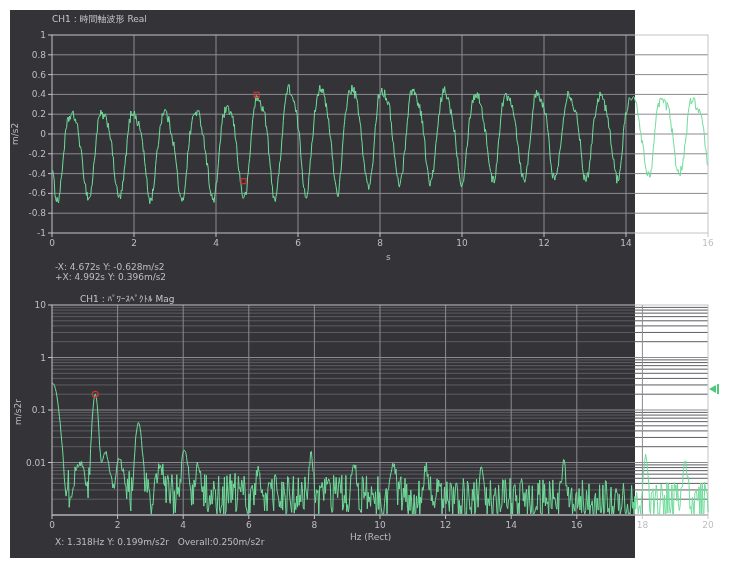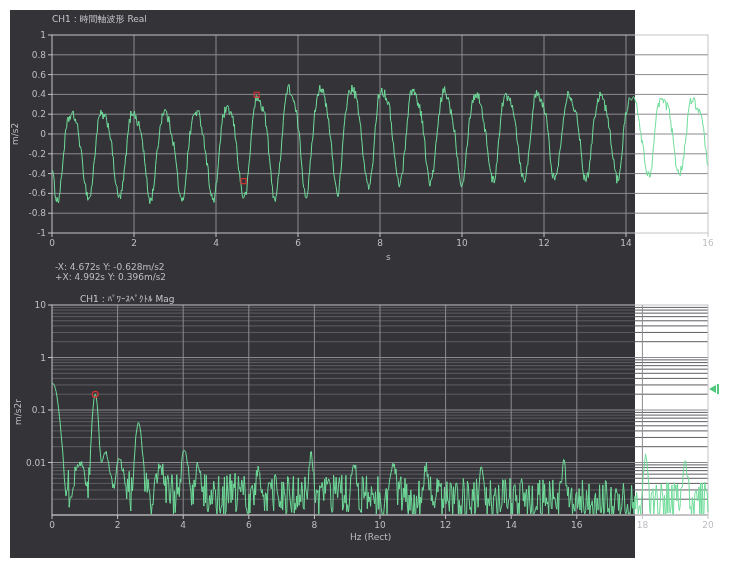--- a/index.html
+++ b/index.html
@@ -26,20 +26,21 @@
 
     <div class="txt" style="left:45px;top:252px;">-X: 4.672s Y: -0.628m/s2</div>
     <div class="txt" style="left:45px;top:262px;">+X: 4.992s Y: 0.396m/s2</div>
 
     <div class="txt chart-title" style="left:42px;top:284px;margin-left:28px;">CH1 : ﾊﾟﾜｰｽﾍﾟｸﾄﾙ Mag</div>
 
     <div class="vlab" style="left:-22px;top:397px;">m/s2r</div>
 
     <div class="txt" style="left:340px;top:522px;">Hz (Rect)</div>
 
+    <div class="txt" style="left:45px;top:527px;">X: 1.318Hz Y: 0.199m/s2r   Overall:0.250m/s2r</div>
 
     <svg id="charts" width="725" height="548" style="position:absolute;left:0;top:0;">
       <g id="time-plot">
           <line x1="124" y1="25" x2="124" y2="223" stroke="#8a8a90" stroke-width="1"></line>
           <line x1="206" y1="25" x2="206" y2="223" stroke="#8a8a90" stroke-width="1"></line>
           <line x1="288" y1="25" x2="288" y2="223" stroke="#8a8a90" stroke-width="1"></line>
           <line x1="370" y1="25" x2="370" y2="223" stroke="#8a8a90" stroke-width="1"></line>
           <line x1="452" y1="25" x2="452" y2="223" stroke="#8a8a90" stroke-width="1"></line>
           <line x1="534" y1="25" x2="534" y2="223" stroke="#8a8a90" stroke-width="1"></line>
           <line x1="616" y1="25" x2="616" y2="223" stroke="#8a8a90" stroke-width="1"></line>

